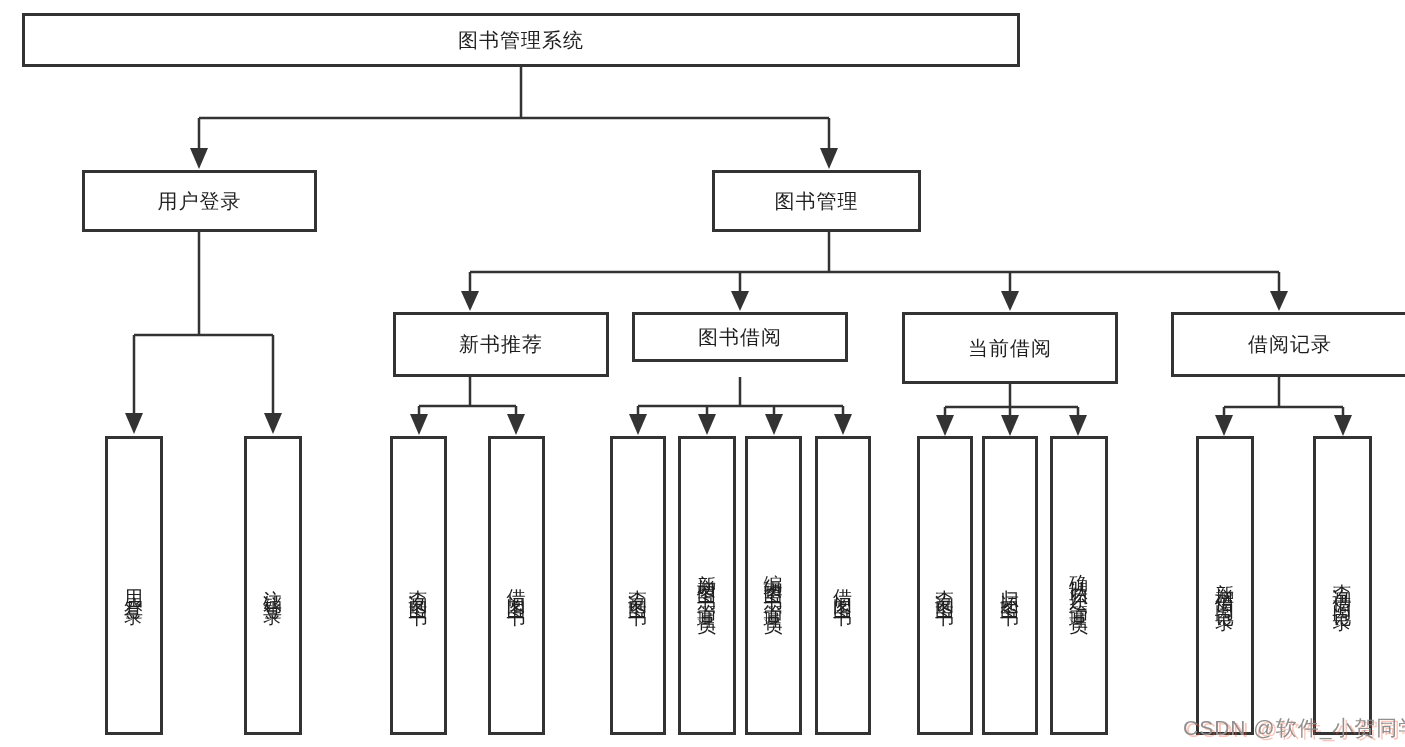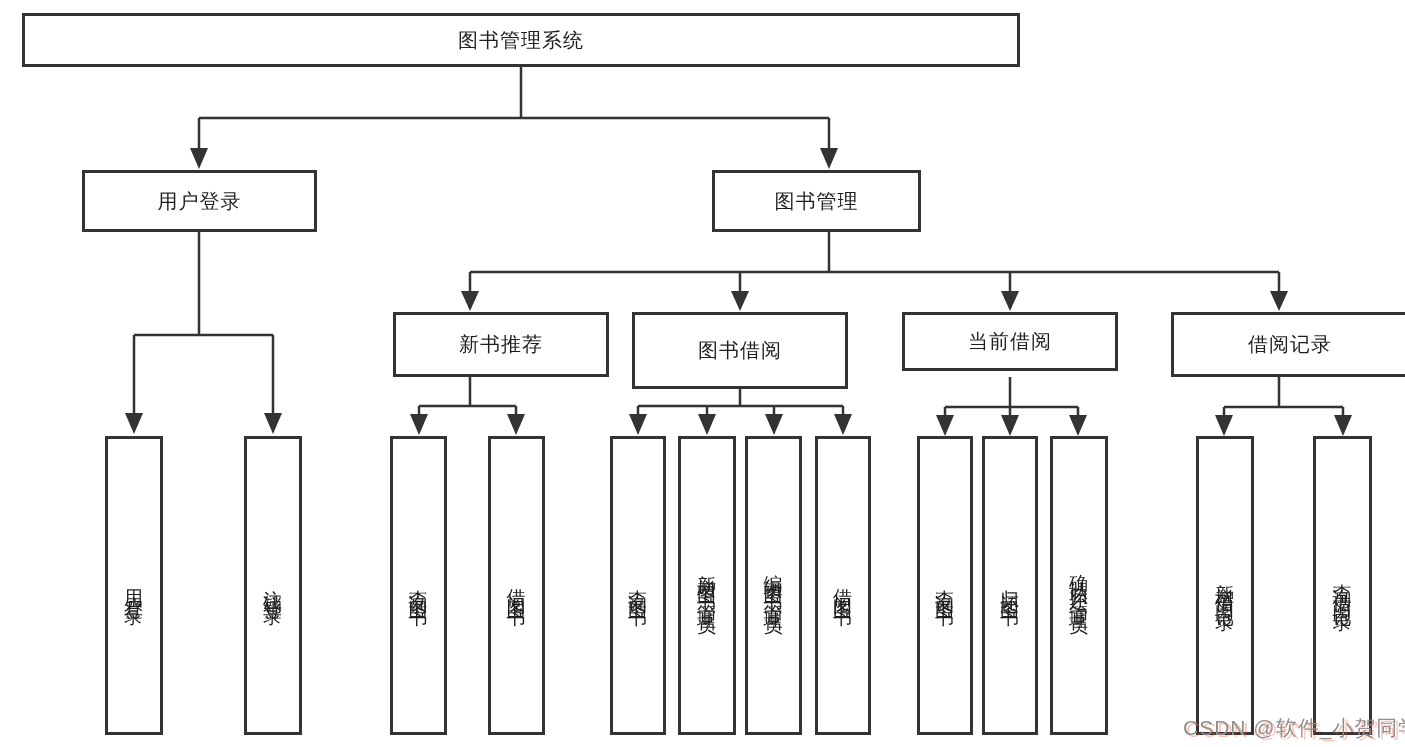--- a/index.html
+++ b/index.html
@@ -120,24 +120,24 @@
   <div class="node h" style="left:82px; top:170px; width:235px; height:62px;">
     <span>用户登录</span>
   </div>
   <div class="node h" style="left:712px; top:170px; width:209px; height:62px;">
     <span>图书管理</span>
   </div>
 
   <div class="node h" style="left:362px; top:312px; width:216px; height:65px;margin-left:31px;">
     <span>新书推荐</span>
   </div>
-  <div class="node h" style="left:632px; top:312px; width:216px; height:77px;">
+  <div class="node h" style="left:632px; top:312px; width:216px; height:50px;">
     <span>图书借阅</span>
   </div>
-  <div class="node h" style="left:902px; top:312px; width:216px; height:59px;">
+  <div class="node h" style="left:902px; top:312px; width:216px; height:72px;">
     <span>当前借阅</span>
   </div>
   <div class="node h" style="left:1171px; top:312px; width:238px; height:65px;">
     <span>借阅记录</span>
   </div>
 
   <div class="node v" style="left:105px; width:58px;">
     <span class="vtext">用户登录</span>
   </div>
   <div class="node v" style="left:244px; width:58px;">

